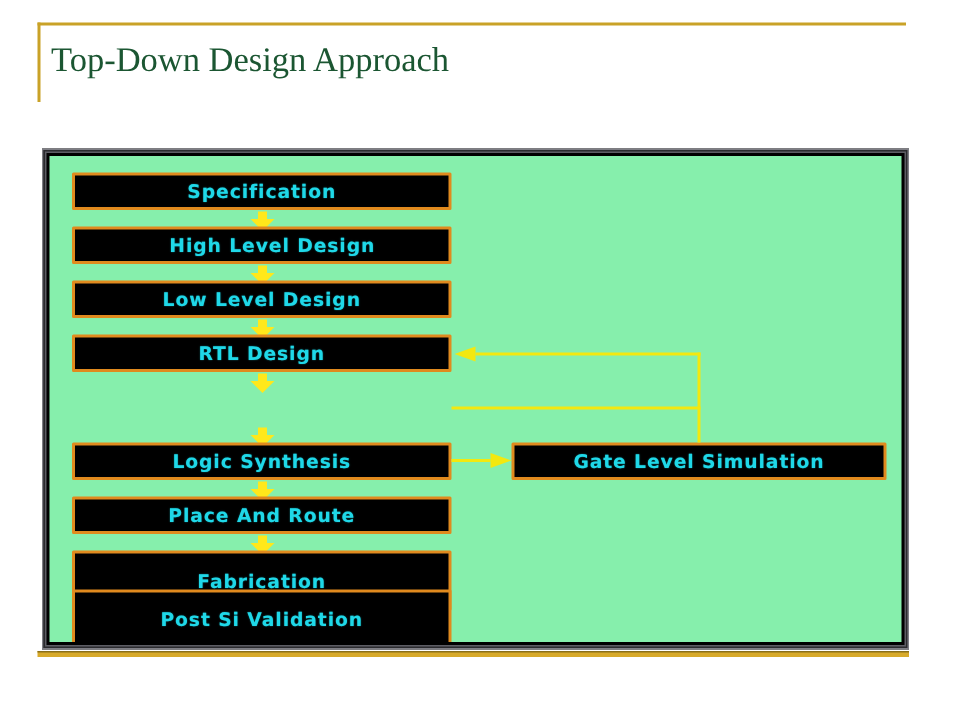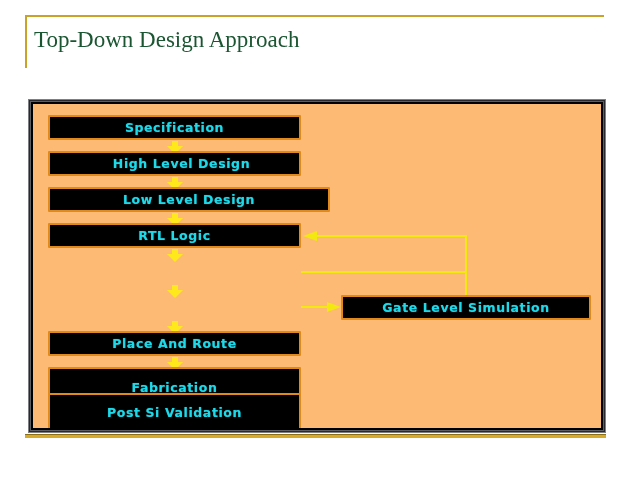--- a/index.html
+++ b/index.html
@@ -56,21 +56,21 @@
     border: 1px solid #7e7e85;
     box-sizing: border-box;
     box-shadow: inset 0 0 0 1px #2a2a2e, inset 0 0 0 2px #5d5d64;
   }
   .diagram-canvas {
     position: absolute;
     left: 4px;
     top: 4px;
     right: 4px;
     bottom: 4px;
-    background: #fdba74;
+    background: #86efac;
     overflow: hidden;
   }
   .rule-bottom {
     position: absolute;
     left: 25px;
     top: 434px;
     width: 581px;
     height: 3px;
     background: #d8aa2a;
     border-top: 1px solid #8a6f18;
@@ -180,41 +180,44 @@
       </div>
 
       <div class="node" style="left:15px; top:47px; width:253px; height:25px;padding-left:14px;">
         <span class="node-label">High Level Design</span>
       </div>
       <div class="down-arrow" style="left:134px; top:73px;">
         <div class="shaft"></div>
           <div class="head"></div>
       </div>
 
-      <div class="node" style="left:15px; top:83px; width:282px; height:25px;">
+      <div class="node" style="left:15px; top:83px; width:253px; height:25px;">
         <span class="node-label">Low Level Design</span>
       </div>
       <div class="down-arrow" style="left:134px; top:109px;">
         <div class="shaft"></div>
           <div class="head"></div>
       </div>
 
       <div class="node" style="left:15px; top:119px; width:253px; height:25px;">
-        <span class="node-label">RTL Logic</span>
+        <span class="node-label">RTL Design</span>
       </div>
       <div class="down-arrow" style="left:134px; top:145px;">
         <div class="shaft"></div>
           <div class="head"></div>
       </div>
 
       <div class="down-arrow" style="left:134px; top:181px;">
         <div class="shaft"></div>
           <div class="head"></div>
       </div>
 
+      <div class="node" style="left:15px; top:191px; width:253px; height:25px;">
+        <span class="node-label">Logic Synthesis</span>
+      </div>
       <div class="down-arrow" style="left:134px; top:217px;">
         <div class="shaft"></div>
           <div class="head"></div>
       </div>
 
       <div class="node" style="left:15px; top:227px; width:253px; height:25px;">
         <span class="node-label">Place And Route</span>
       </div>
       <div class="down-arrow" style="left:134px; top:253px;">
         <div class="shaft"></div>

